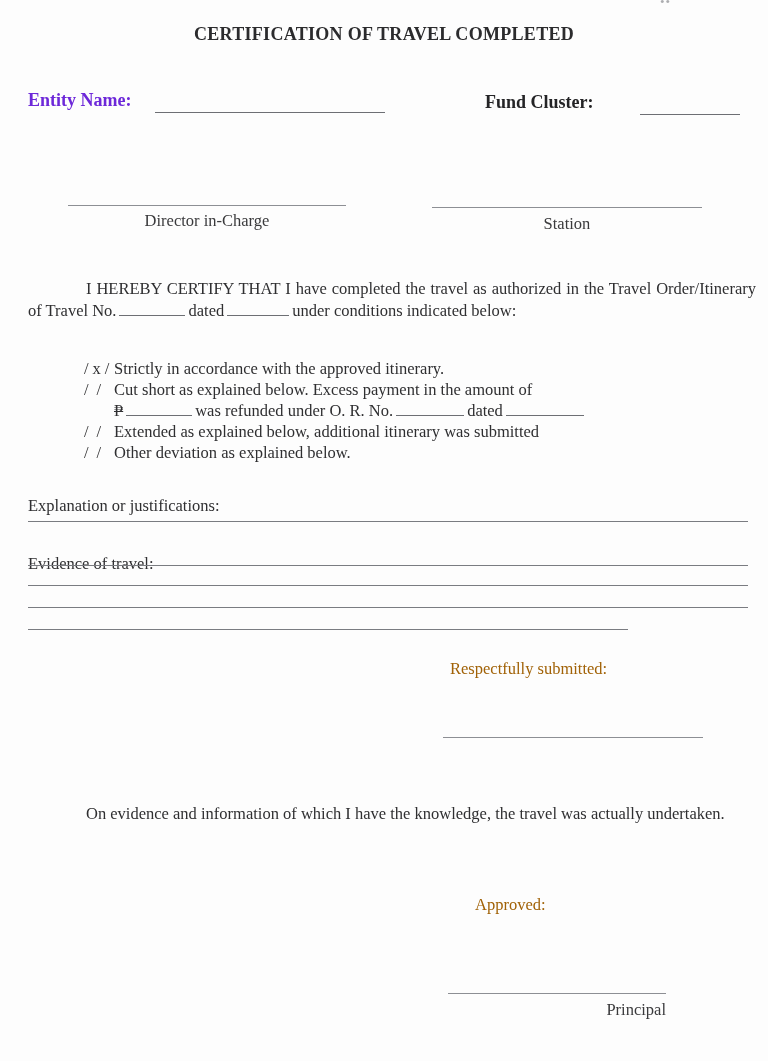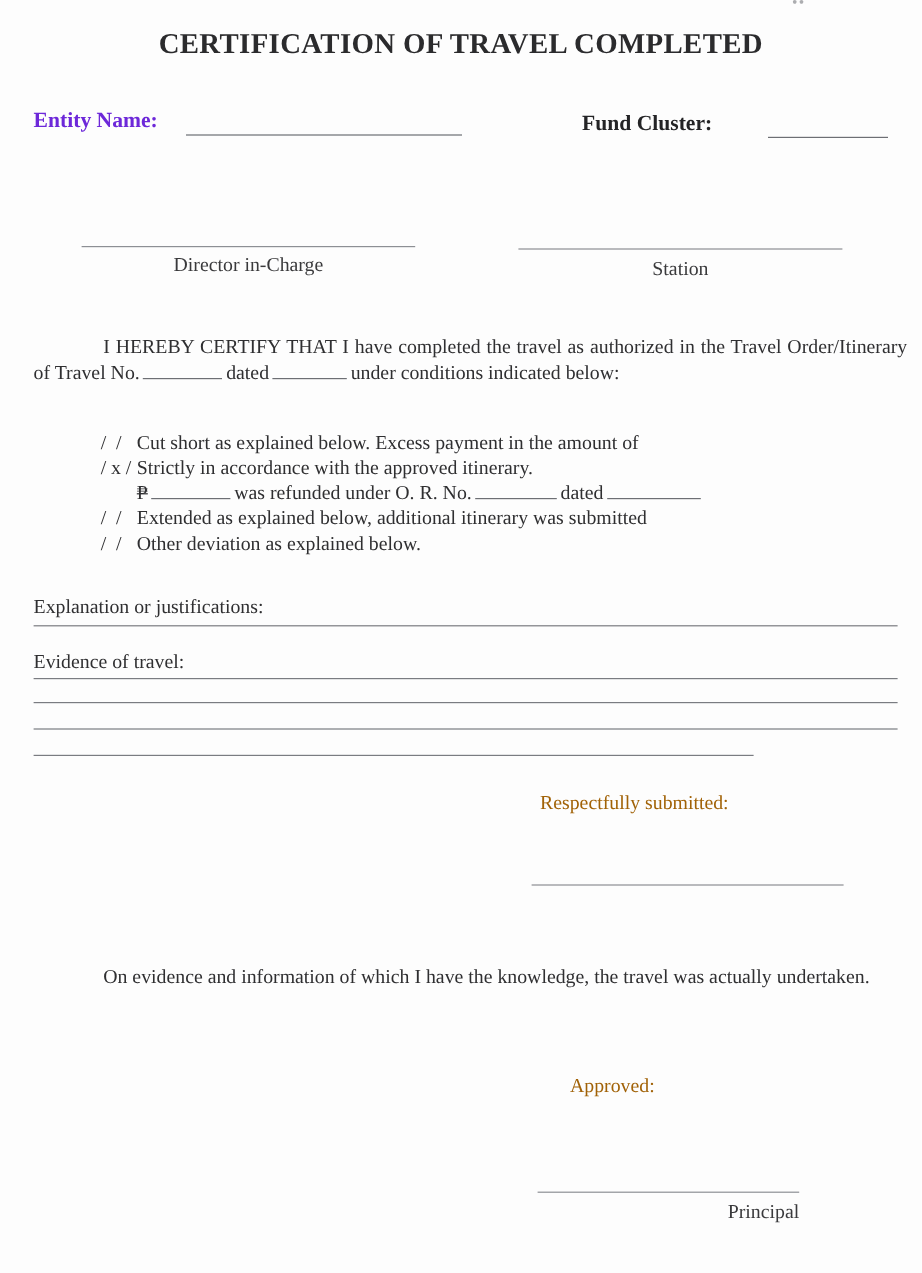--- a/index.html
+++ b/index.html
@@ -35,21 +35,21 @@
 
   
   .doc-title {
     position: absolute;
     top: 24px;
     left: 0;
     width: 768px;
     text-align: center;
     font-family: "Liberation Serif", "DejaVu Serif", serif;
     font-weight: bold;
-    font-size: 24px;
+    font-size: 18px;
     letter-spacing: .3px;
     color: #2b2b2d;
   }
 
   
   .hdr-entity {
     position: absolute;
     top: 90px;
     left: 28px;
     font-weight: bold;
@@ -167,45 +167,45 @@
   <div class="rule thin" style="left:432px; top:207px; width:270px;"></div>
   <div class="sig-label" style="left:432px; top:214px; width:270px;">Station</div>
 
   <div class="para" style="left:28px; top:278px; width:728px;">
     <span class="indent"></span><span>I HEREBY CERTIFY THAT I have completed the travel as authorized in the Travel Order/Itinerary of Travel No.</span><span class="blank-inline" style="width:66px;"></span><span>dated</span><span class="blank-inline" style="width:62px;"></span><span>under conditions indicated below:</span>
   </div>
 
   <div class="options">
 
     <div class="opt-row">
+      <span class="opt-box"><span class="slash-l">/</span><span class="mark">x</span>/</span><span>Strictly in accordance with the approved itinerary.</span>
+    </div>
+
+    <div class="opt-row">
       <span class="opt-box"><span class="slash-l">/</span><span class="mark"></span>/</span><span>Cut short as explained below.  Excess payment in the amount of</span>
-    </div>
-
-    <div class="opt-row">
-      <span class="opt-box"><span class="slash-l">/</span><span class="mark">x</span>/</span><span>Strictly in accordance with the approved itinerary.</span>
     </div>
 
     <div class="opt-sub">
       <span class="peso">₱</span><span class="blank-inline" style="width:66px;"></span><span>was refunded under O. R. No.</span><span class="blank-inline" style="width:68px;"></span><span>dated</span><span class="blank-inline" style="width:78px;"></span>
     </div>
 
     <div class="opt-row">
       <span class="opt-box"><span class="slash-l">/</span><span class="mark"></span>/</span><span>Extended as explained below, additional itinerary was submitted</span>
     </div>
 
     <div class="opt-row">
       <span class="opt-box"><span class="slash-l">/</span><span class="mark"></span>/</span><span>Other deviation as explained below.</span>
     </div>
 
   </div>
 
   <div class="sec-label" style="left:28px; top:486px;margin-top:10px;">Explanation or justifications:</div>
   <div class="rule fill" style="left:28px; top:521px; width:720px;"></div>
 
-  <div class="sec-label" style="left:28px; top:542px;">Evidence of travel:</div>
+  <div class="sec-label" style="left:28px; top:554px;">Evidence of travel:</div>
 
   <div class="rule fill" style="left:28px; top:565px; width:720px;"></div>
   <div class="rule fill" style="left:28px; top:585px; width:720px;"></div>
   <div class="rule fill" style="left:28px; top:607px; width:720px;"></div>
   <div class="rule fill" style="left:28px; top:629px; width:600px;"></div>
 
   <div class="closer" style="left:450px; top:659px;">Respectfully submitted:</div>
 
   <div class="rule thin" style="left:443px; top:737px; width:260px;"></div>
 

